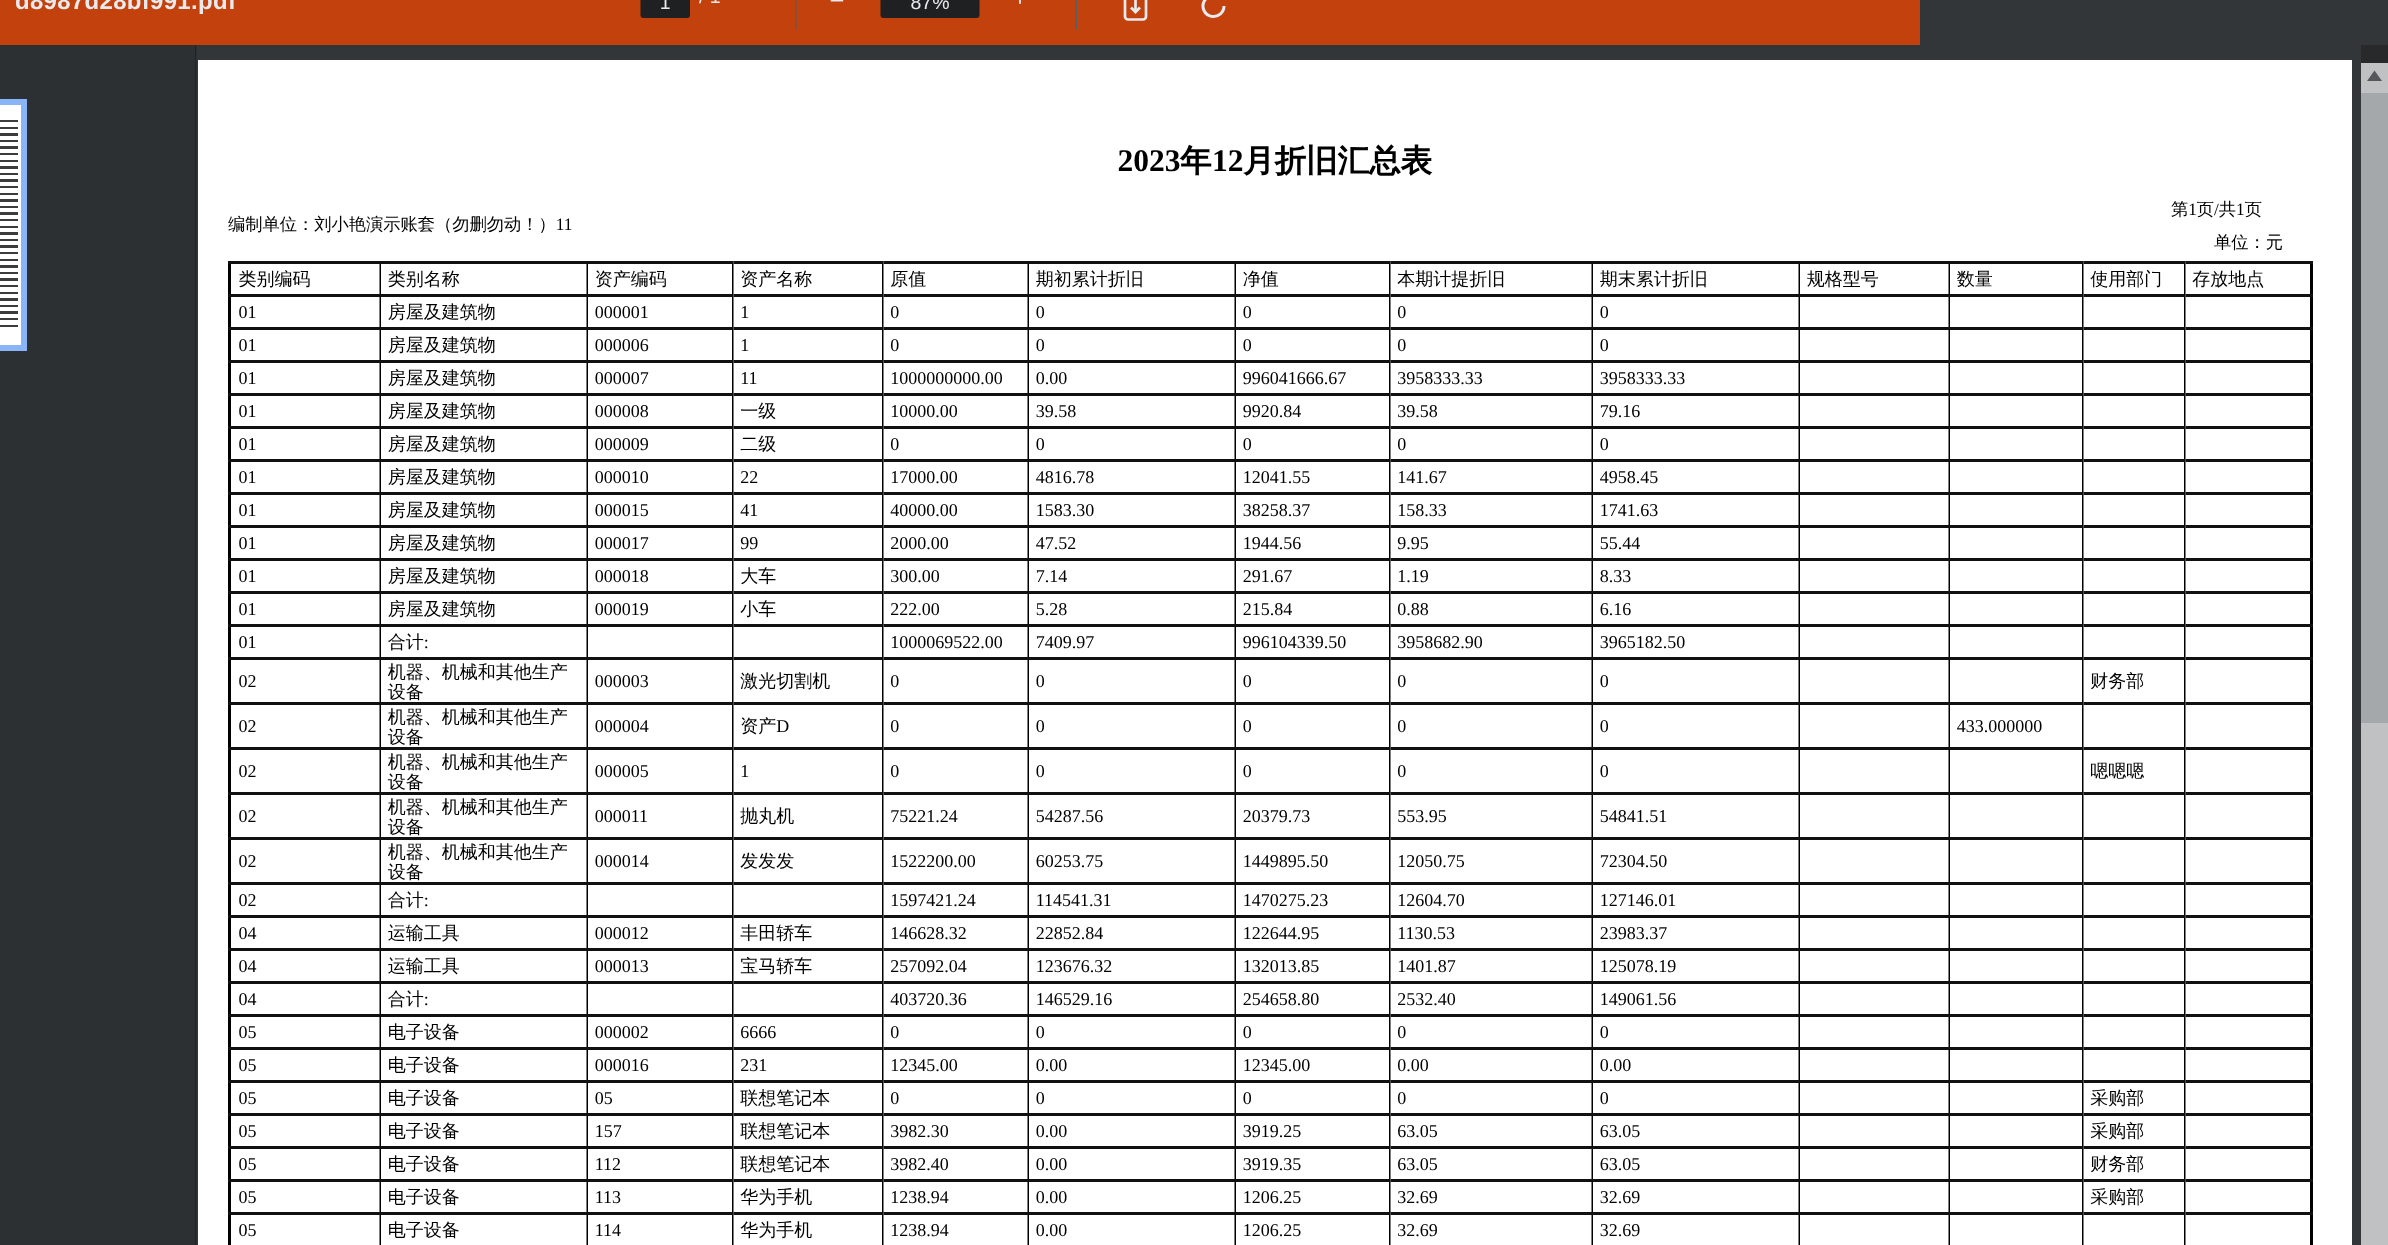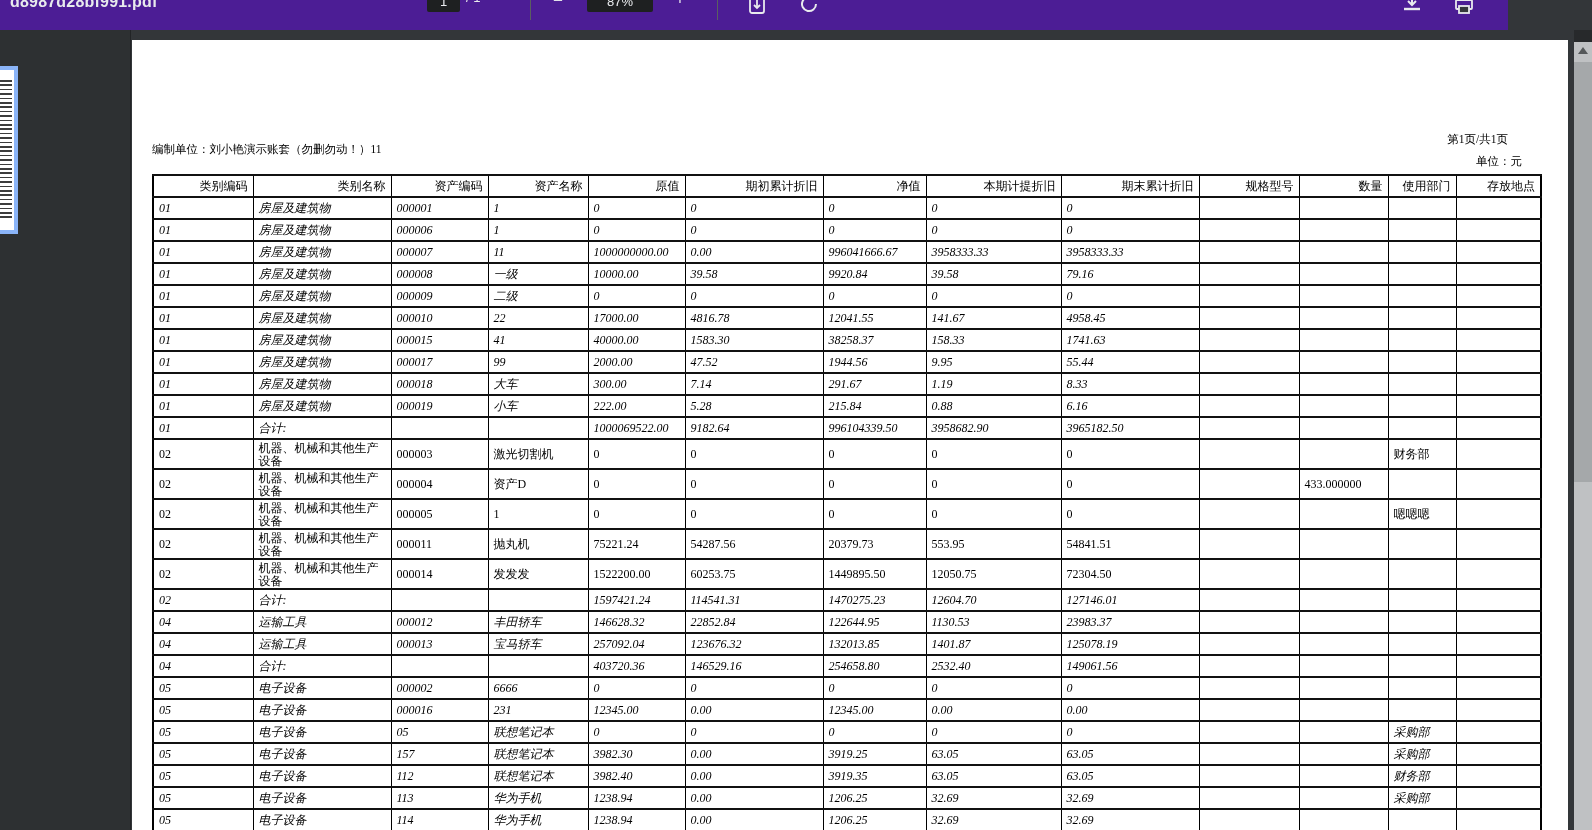--- a/index.html
+++ b/index.html
@@ -1,21 +1,21 @@
 <!DOCTYPE html>
 <html><head>
 <meta charset="utf-8">
 <style>
   html,body{margin:0;padding:0;}
   body{
     width:1592px;height:830px;overflow:hidden;position:relative;
     background:#333639;font-family:"Liberation Sans", sans-serif;
   }
   
-  .toolbar{position:absolute;left:0;top:0;width:1508px;height:30px;background:#4c1d95;overflow:hidden;z-index:5;}
+  .toolbar{position:absolute;left:0;top:0;width:1280px;height:30px;background:#c2410c;overflow:hidden;z-index:5;}
   .toolbar *{position:absolute;color:#e8eaed;}
   .filename{left:10px;top:-7px;font-size:16px;font-weight:bold;letter-spacing:.2px;white-space:nowrap;}
   .pagebox{left:427px;top:-14px;width:33px;height:26px;background:#1e2021;border-radius:2px;
            font-size:13px;display:flex;align-items:flex-end;justify-content:center;padding-bottom:3px;box-sizing:border-box;}
   .pagetotal{left:466px;top:-10px;font-size:13px;}
   .tdiv{width:1px;height:40px;background:#5a5e61;top:-20px;}
   .d1{left:530px;} .d2{left:717px;}
   .zbtn{font-size:17px;top:-9px;width:20px;text-align:center;}
   .zo{left:548px;} .zi{left:670px;top:-11px;}
   .zoombox{left:587px;top:-14px;width:66px;height:26px;background:#1e2021;border-radius:2px;
@@ -37,23 +37,23 @@
   .doc-title{position:absolute;top:53px;left:0;width:100%;text-align:center;font-size:21px;font-weight:bold;}
   .meta-pages{position:absolute;top:92px;right:60px;font-size:11.5px;}
   .meta-left{position:absolute;top:102px;left:20px;font-size:11.5px;}
   .meta-unit{position:absolute;top:114px;right:46px;font-size:11.5px;font-family:Liberation Serif, serif;}
   
   table.dep{position:absolute;left:20px;top:134px;width:1388px;table-layout:fixed;
         border-collapse:collapse;border:2px solid #000;font-size:12px;}
   .dep th,.dep td{border-left:1px solid #000;border-right:1px solid #000;border-top:2px solid #111;
         padding:2px 5px 1px;line-height:12.5px;overflow:hidden;vertical-align:middle;
         font-weight:normal;word-break:break-all;}
-  .dep thead th{text-align:right;height:17px;}
+  .dep thead th{text-align:left;height:17px;}
   .dep td{text-align:left;}
-  .dep tr.r{height:22px;font-style:italic;} .dep tr.tall{height:29px;}
+  .dep tr.r{height:22px;} .dep tr.tall{height:29px;}
   
   .scrollbar{position:absolute;right:0;top:30px;width:18px;height:800px;background:#bfc1c3;}
   .sb-cap{position:absolute;top:0;left:0;width:18px;height:12px;background:#27292b;}
   .sb-arrow{position:absolute;top:17px;left:4px;width:0;height:0;
         border-left:5px solid transparent;border-right:5px solid transparent;border-bottom:7px solid #55585a;}
   .sb-thumb{position:absolute;top:32px;left:0;width:18px;height:420px;background:#a5a8aa;}
   svg{display:block;}
 </style>
 </head>
 <body>
@@ -106,20 +106,21 @@
 </div>
 
 <div class="sidebar">
   <div class="thumb">
     <div class="thumb-inner"></div>
   </div>
 </div>
 
 <div class="viewer">
   <div class="page">
+    <div class="doc-title">2023年12月折旧汇总表</div>
     <div class="meta-pages">第1页/共1页</div>
     <div class="meta-left">编制单位：刘小艳演示账套（勿删勿动！）11</div>
     <div class="meta-unit">单位：元</div>
     <table class="dep">
         <colgroup>
           <col style="width: 100px;">
           <col style="width: 138px;">
           <col style="width: 97px;">
           <col style="width: 100px;">
           <col style="width: 97px;">
@@ -299,21 +300,21 @@
             <td></td>
             <td></td>
             <td></td>
           </tr>
           <tr class="r">
             <td>01</td>
             <td>合计:</td>
             <td></td>
             <td></td>
             <td>1000069522.00</td>
-            <td>9182.64</td>
+            <td>7409.97</td>
             <td>996104339.50</td>
             <td>3958682.90</td>
             <td>3965182.50</td>
             <td></td>
             <td></td>
             <td></td>
             <td></td>
           </tr>
           <tr class="tall">
             <td>02</td>

